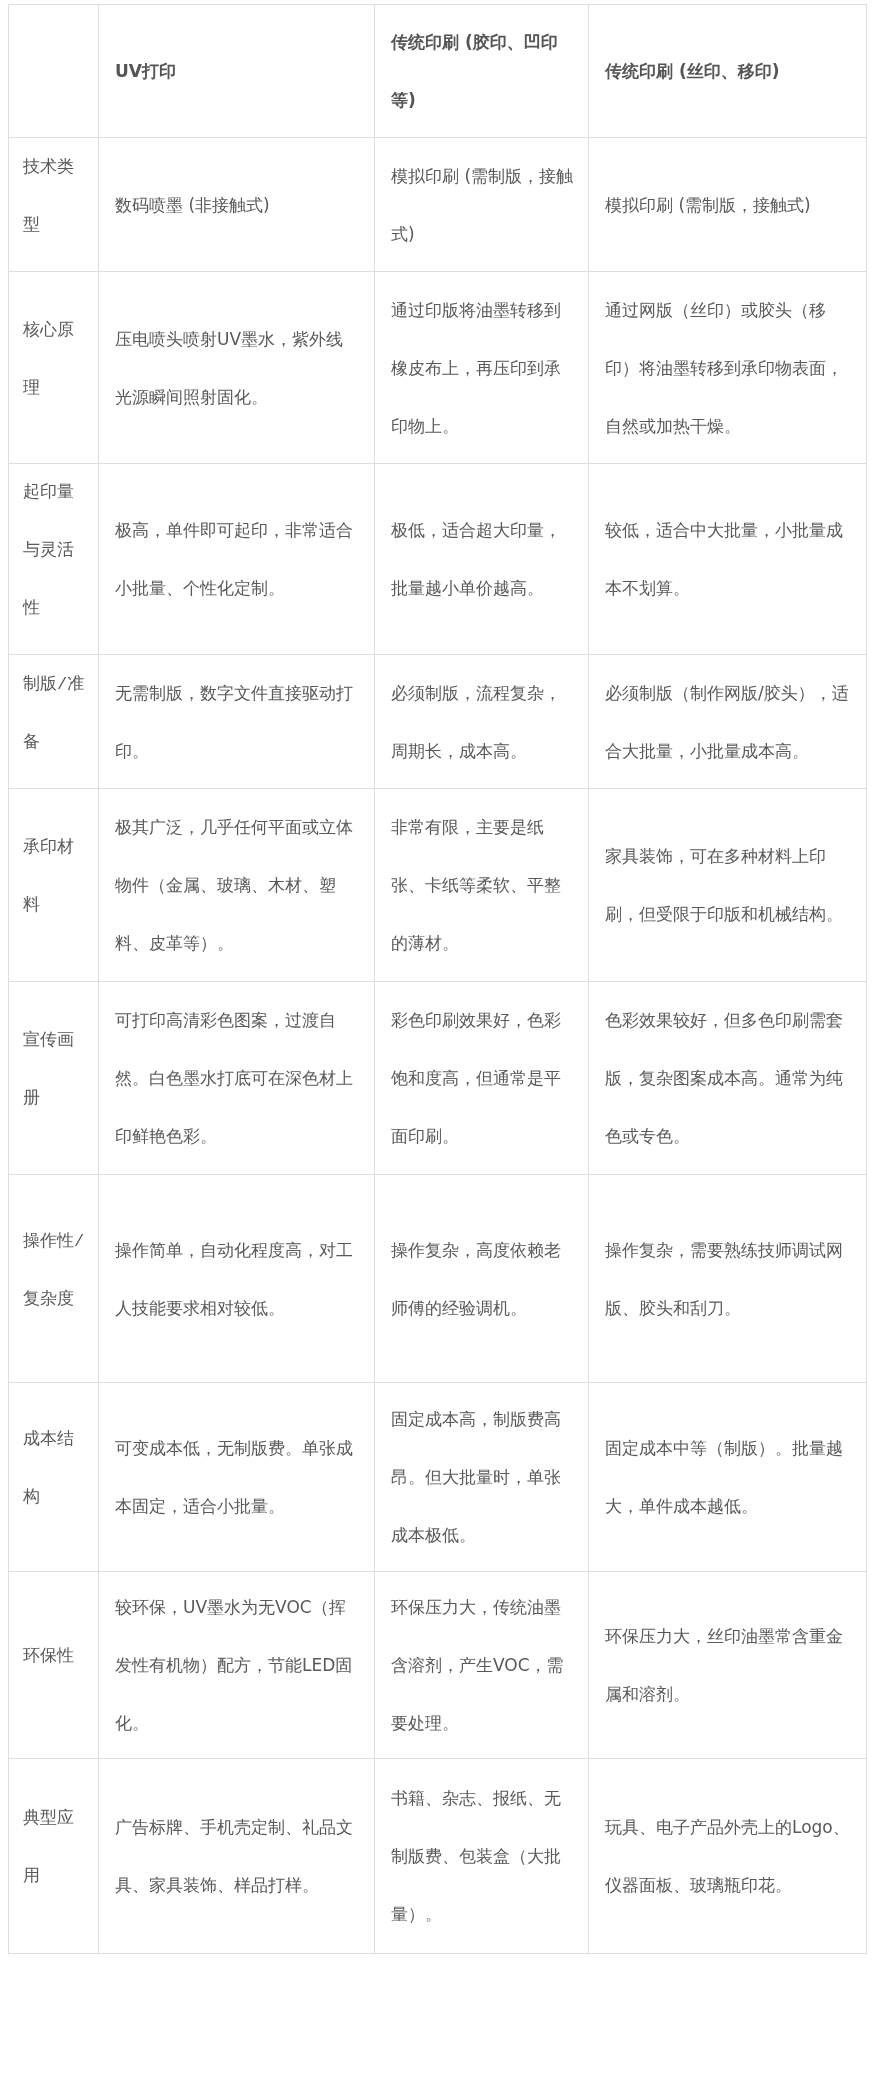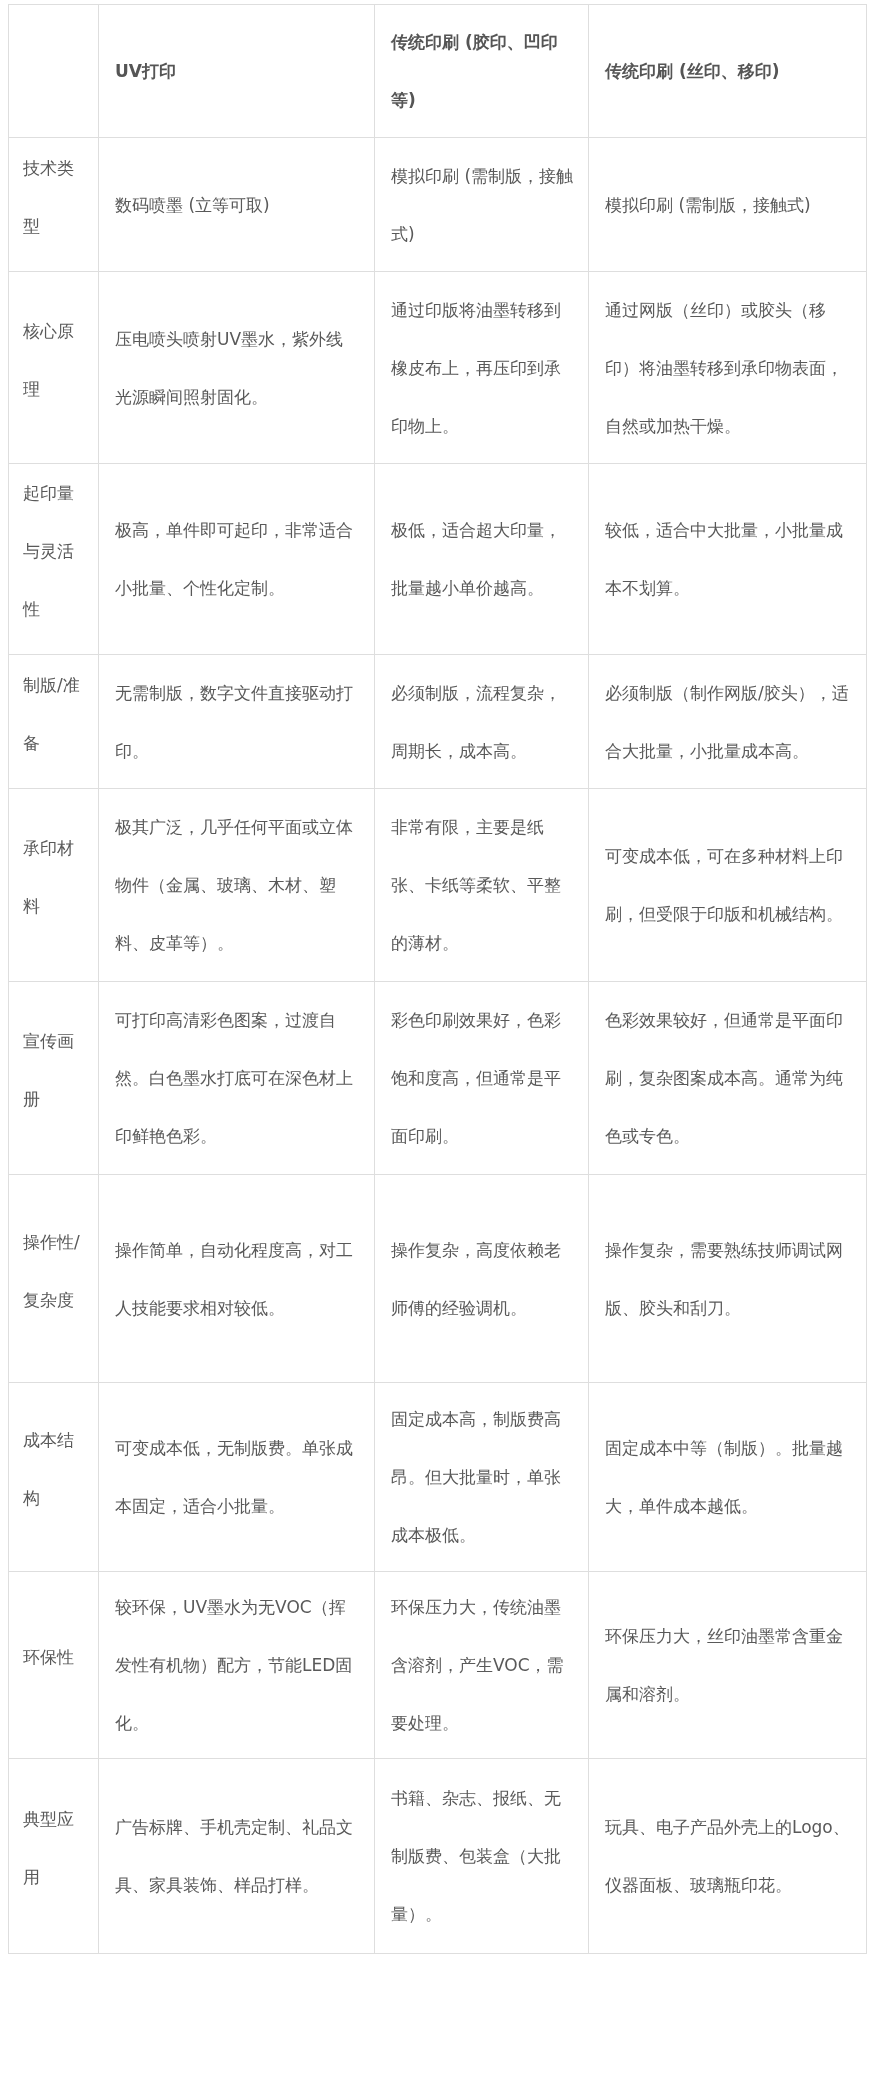--- a/index.html
+++ b/index.html
@@ -4,21 +4,21 @@
 <style>
   html, body { margin: 0; padding: 0; background: #ffffff; }
   body { width: 878px; height: 2073px; position: relative; overflow: hidden;
          font-family: "DejaVu Sans", "Liberation Sans", sans-serif; color: #595959; }
   table.cmp { position: absolute; left: 8px; top: 4px; width: 858px;
               border-collapse: collapse; table-layout: fixed; }
   table.cmp td, table.cmp th { border: 1.5px solid #dedede; padding: 0 14px 0 16px;
               vertical-align: middle; text-align: left; font-size: 17px;
               line-height: 58px; word-break: break-all; font-weight: normal; }
   table.cmp th { font-weight: bold; color: #555; }
-  table.cmp td.label { padding: 0 8px 16px 14px; }
+  table.cmp td.label { padding: 0 8px 16px 14px; font-family: Liberation Mono, monospace; }
   col.c0 { width: 90px; } col.c1 { width: 276px; } col.c2 { width: 214px; } col.c3 { width: 278px; }
 </style>
 </head>
 <body>
 
 <table class="cmp">
   <colgroup>
       <col class="c0">
       <col class="c1">
       <col class="c2">
@@ -28,21 +28,21 @@
     <tr style="height:133px">
       <th></th>
       <th>UV打印</th>
       <th>传统印刷 (胶印、凹印等)</th>
       <th>传统印刷 (丝印、移印)</th>
     </tr>
   </thead>
   <tbody>
     <tr style="height:134px">
       <td class="label">技术类型</td>
-      <td>数码喷墨 (立等可取)</td>
+      <td>数码喷墨 (非接触式)</td>
       <td>模拟印刷 (需制版，接触式)</td>
       <td>模拟印刷 (需制版，接触式)</td>
     </tr>
     <tr style="height:192px">
       <td class="label">核心原理</td>
       <td>压电喷头喷射UV墨水，紫外线光源瞬间照射固化。</td>
       <td>通过印版将油墨转移到橡皮布上，再压印到承印物上。</td>
       <td>通过网版（丝印）或胶头（移印）将油墨转移到承印物表面，自然或加热干燥。</td>
     </tr>
     <tr style="height:191px">
@@ -54,27 +54,27 @@
     <tr style="height:134px">
       <td class="label">制版/准备</td>
       <td>无需制版，数字文件直接驱动打印。</td>
       <td>必须制版，流程复杂，周期长，成本高。</td>
       <td>必须制版（制作网版/胶头），适合大批量，小批量成本高。</td>
     </tr>
     <tr style="height:193px">
       <td class="label">承印材料</td>
       <td>极其广泛，几乎任何平面或立体物件（金属、玻璃、木材、塑料、皮革等）。</td>
       <td>非常有限，主要是纸张、卡纸等柔软、平整的薄材。</td>
-      <td>可变成本低，可在多种材料上印刷，但受限于印版和机械结构。</td>
+      <td>家具装饰，可在多种材料上印刷，但受限于印版和机械结构。</td>
     </tr>
     <tr style="height:193px">
       <td class="label">宣传画册</td>
       <td>可打印高清彩色图案，过渡自然。白色墨水打底可在深色材上印鲜艳色彩。</td>
       <td>彩色印刷效果好，色彩饱和度高，但通常是平面印刷。</td>
-      <td>色彩效果较好，但通常是平面印刷，复杂图案成本高。通常为纯色或专色。</td>
+      <td>色彩效果较好，但多色印刷需套版，复杂图案成本高。通常为纯色或专色。</td>
     </tr>
     <tr style="height:208px">
       <td class="label">操作性/复杂度</td>
       <td>操作简单，自动化程度高，对工人技能要求相对较低。</td>
       <td>操作复杂，高度依赖老师傅的经验调机。</td>
       <td>操作复杂，需要熟练技师调试网版、胶头和刮刀。</td>
     </tr>
     <tr style="height:189px">
       <td class="label">成本结构</td>
       <td>可变成本低，无制版费。单张成本固定，适合小批量。</td>

